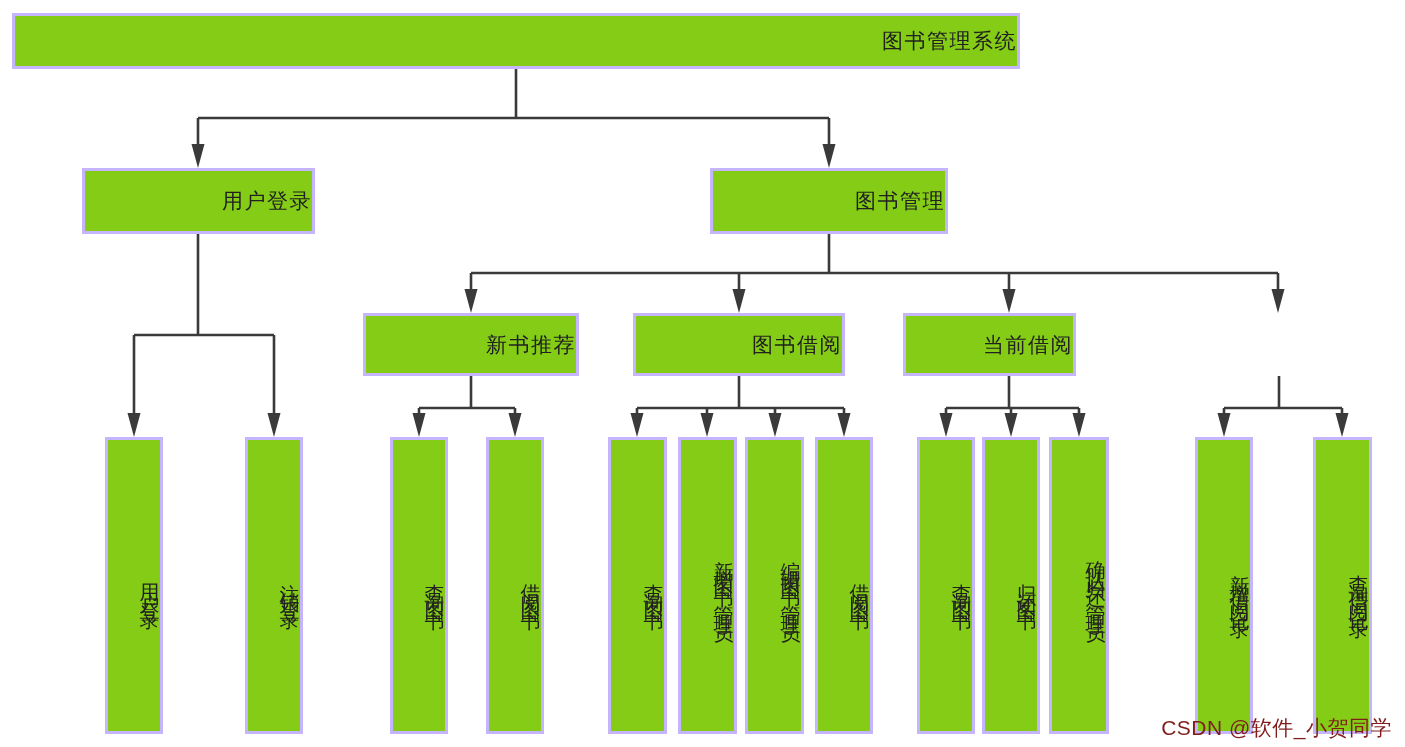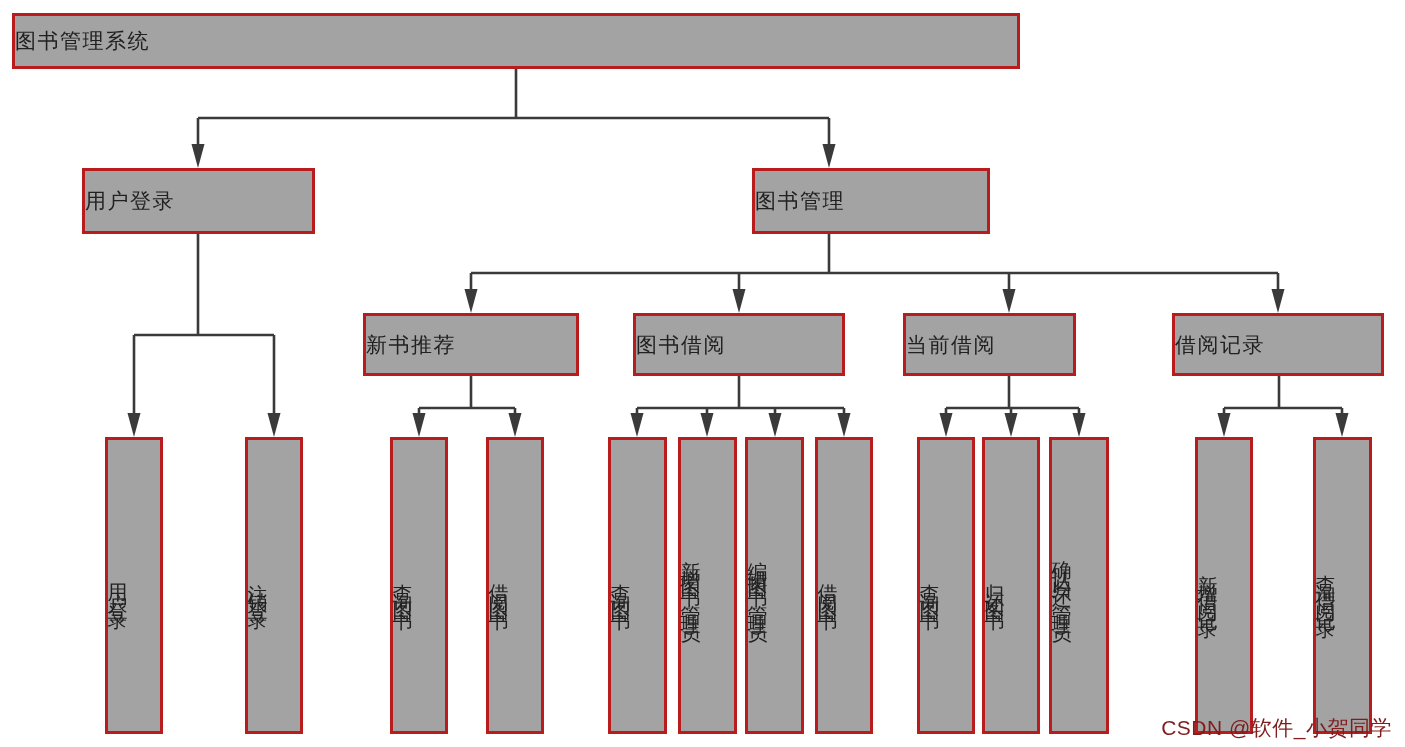--- a/index.html
+++ b/index.html
@@ -9,25 +9,25 @@
     width:1405px; height:747px;
     background:#ffffff;
     overflow:hidden;
     font-family:"Liberation Sans", sans-serif;
     color:#212121;
   }
   .connectors { position:absolute; left:0; top:0; width:1405px; height:747px; z-index:1; }
   .box {
     position:absolute;
     box-sizing:border-box;
-    border:3px solid #b91c1c;
-    background:#a3a3a3;
+    border:3px solid #c4b5fd;
+    background:#84cc16;
     display:flex;
     align-items:center;
-    justify-content:flex-start;
+    justify-content:flex-end;
     z-index:2;
   }
   .box .lbl { white-space:nowrap; }
   .h-lbl { font-size:21px; letter-spacing:1.5px; }
   .v-lbl {
     writing-mode:vertical-rl;
     text-orientation:mixed;
     font-size:20px;
     letter-spacing:9px;
     line-height:1;
@@ -94,35 +94,32 @@
     </g>
   </svg>
 
   <div class="box" style="left:12px; top:13px; width:1008px; height:56px;">
     <span class="lbl h-lbl">图书管理系统</span>
   </div>
 
   <div class="box" style="left:82px; top:168px; width:233px; height:66px;">
     <span class="lbl h-lbl">用户登录</span>
   </div>
-  <div class="box" style="left:710px; top:168px; width:238px; height:66px;margin-left:42px;">
+  <div class="box" style="left:710px; top:168px; width:238px; height:66px;">
     <span class="lbl h-lbl">图书管理</span>
   </div>
 
   <div class="box" style="left:363px; top:313px; width:216px; height:63px;">
     <span class="lbl h-lbl">新书推荐</span>
   </div>
   <div class="box" style="left:633px; top:313px; width:212px; height:63px;">
     <span class="lbl h-lbl">图书借阅</span>
   </div>
   <div class="box" style="left:903px; top:313px; width:173px; height:63px;">
     <span class="lbl h-lbl">当前借阅</span>
-  </div>
-  <div class="box" style="left:1172px; top:313px; width:212px; height:63px;">
-    <span class="lbl h-lbl">借阅记录</span>
   </div>
 
   <div class="box" style="left:105px; top:437px; width:58px; height:297px;">
     <span class="lbl v-lbl">用户登录</span>
   </div>
   <div class="box" style="left:245px; top:437px; width:58px; height:297px;">
     <span class="lbl v-lbl">注销登录</span>
   </div>
 
   <div class="box" style="left:390px; top:437px; width:58px; height:297px;">

